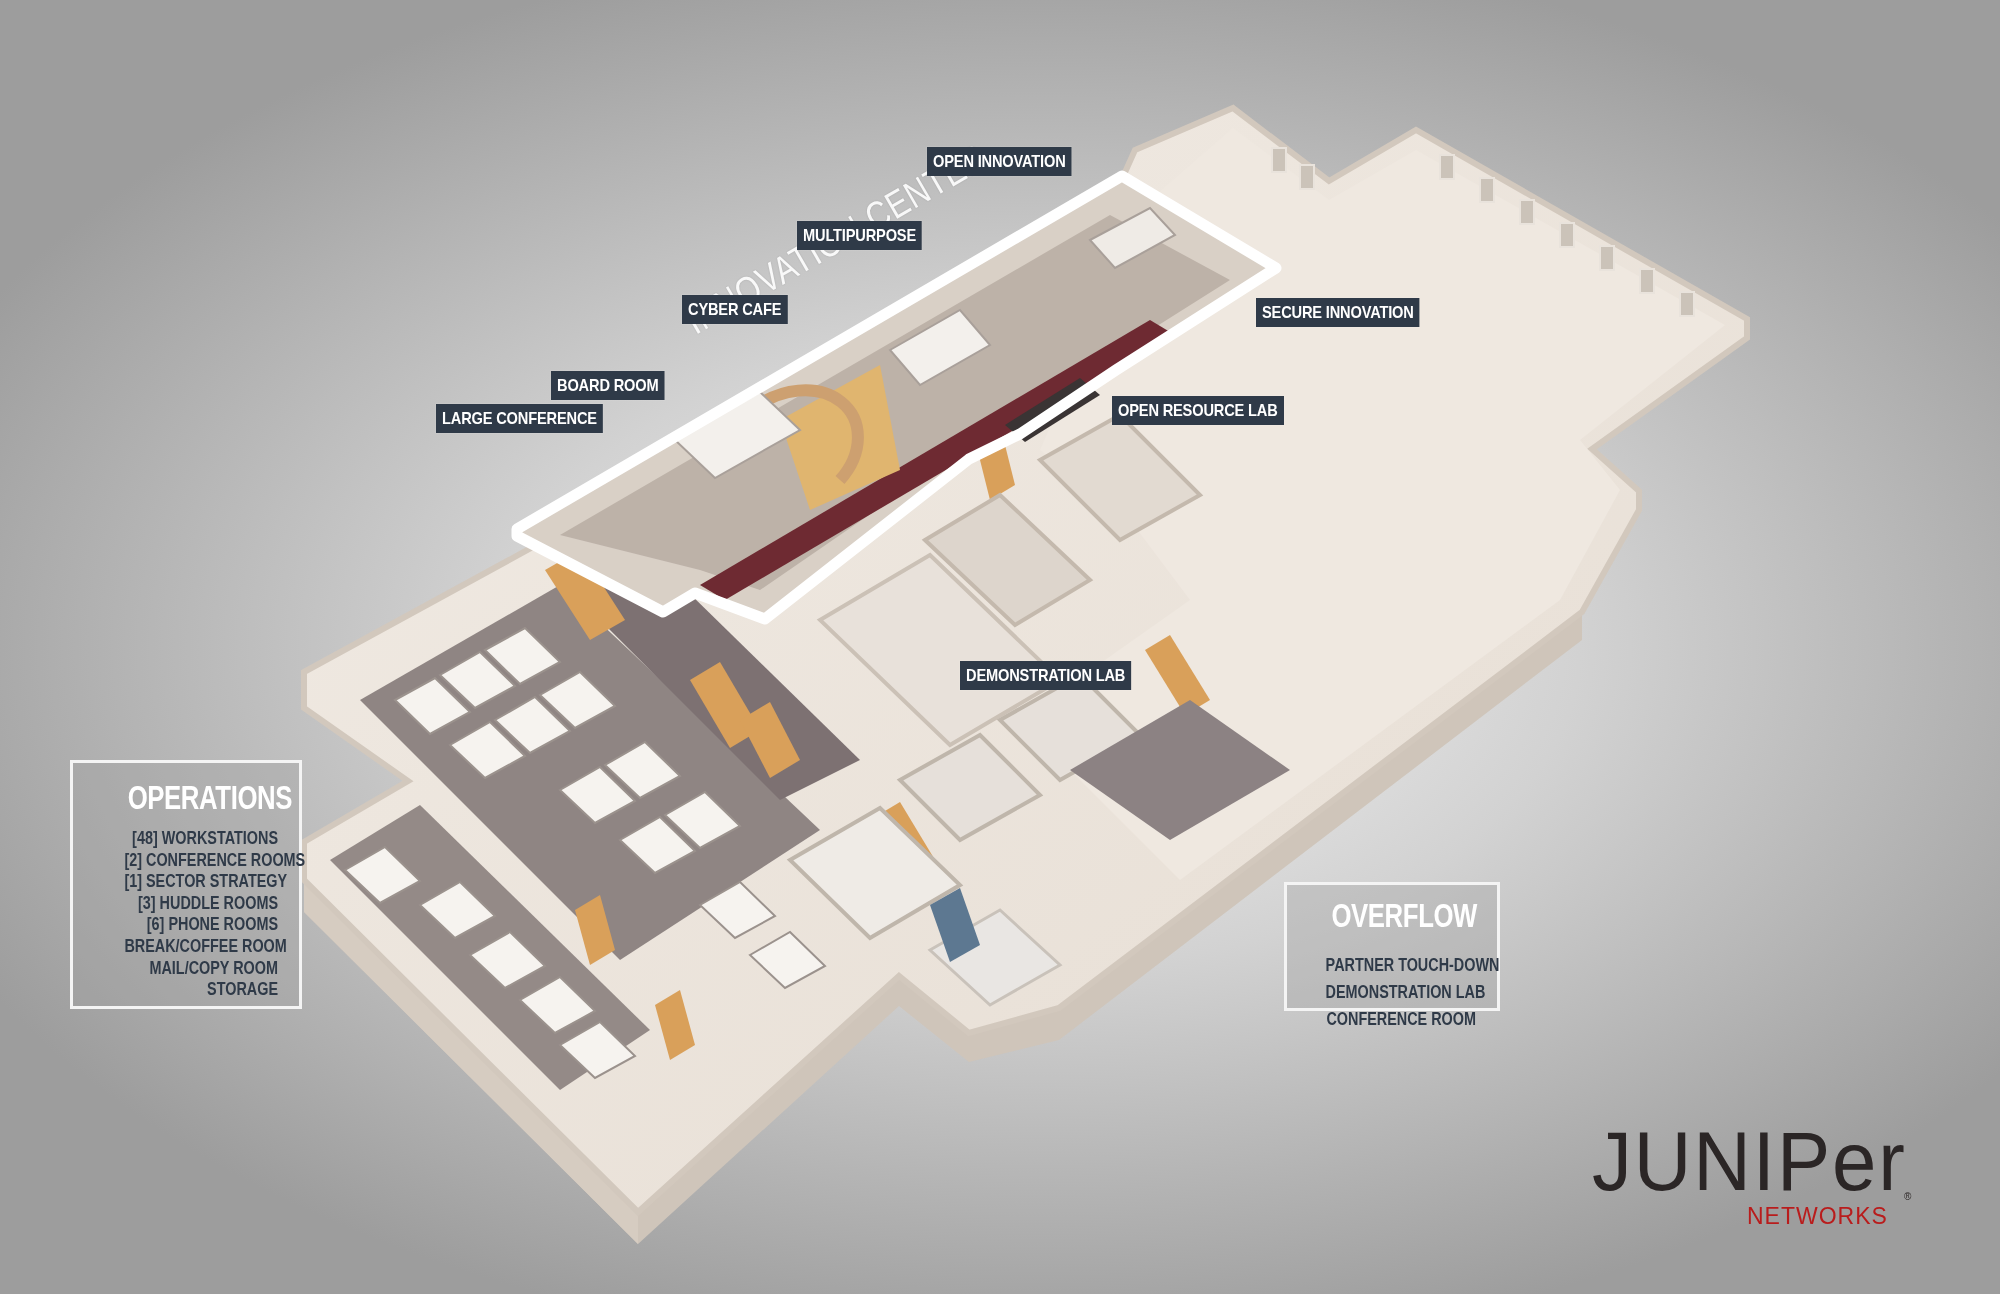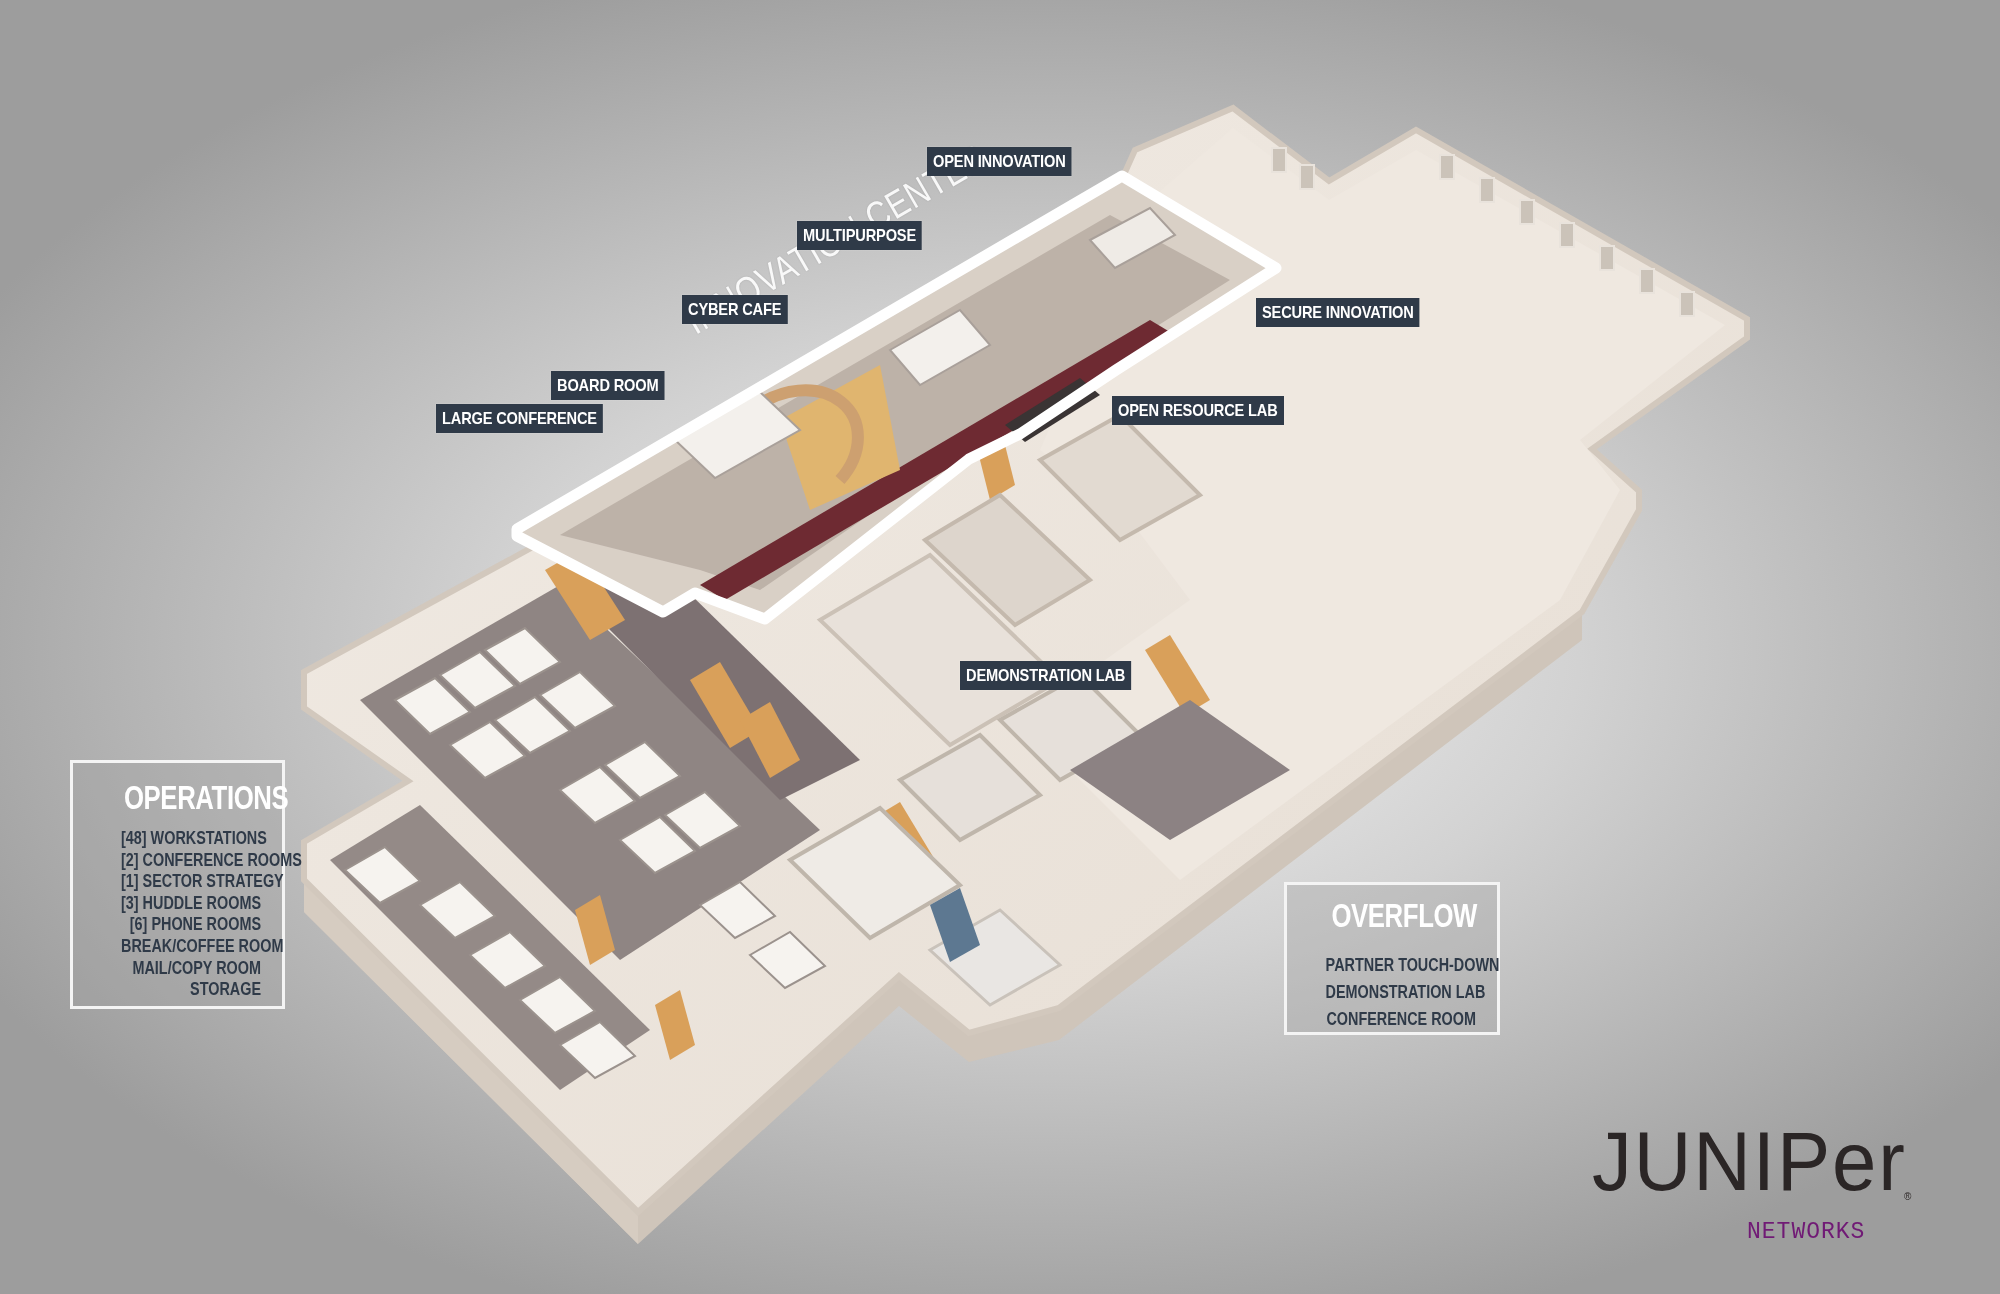--- a/index.html
+++ b/index.html
@@ -25,35 +25,35 @@
     color:#ffffff; font-weight:700; font-family:"Liberation Sans", sans-serif;
     font-size:33px; letter-spacing:-0.5px; line-height:1;
     transform:scaleX(0.78); transform-origin:right center;
   }
   .legend-list { list-style:none; margin:1px; padding:0; }
   .legend-item {
     color:#2f3a48; font-weight:700; font-family:"Liberation Sans", sans-serif;
     font-size:18px; line-height:22px; white-space:nowrap;
     transform:scaleX(0.80); transform-origin:right center;
   }
-  #ops { left:70px; top:760px; width:215px; height:249px; padding:18px 20px 0 12px; }
+  #ops { left:70px; top:760px; width:232px; height:249px; padding:18px 20px 0 12px; }
   #ops .legend-title { margin-bottom:14px; }
   #ops .legend-item { line-height:21.6px; }
-  #overflow { left:1284px; top:882px; width:216px; height:153px; padding:14px 20px 0 0; }
+  #overflow { left:1284px; top:882px; width:216px; height:129px; padding:14px 20px 0 0; }
   #overflow .legend-title { margin-bottom:20px; }
   #overflow .legend-item { line-height:27px; }
   .logo { position:absolute; left:1592px; top:1133px; width:330px; height:100px; }
   .logo-word {
     position:absolute; left:0; top:-14px; font-family:"Liberation Sans", sans-serif;
     font-size:84px; font-weight:400; color:#2b2626; letter-spacing:2px;
     line-height:1; transform:scaleX(0.95); transform-origin:left top;
   }
   .logo-sub {
-    position:absolute; left:155px; top:88px; font-family:Liberation Mono, monospace;
-    font-size:23px; color:#701a75; letter-spacing:1px; line-height:1;
+    position:absolute; left:155px; top:72px; font-family:Liberation Sans, sans-serif;
+    font-size:23px; color:#b91c1c; letter-spacing:1px; line-height:1;
   }
   .logo-reg { position:absolute; left:312px; top:58px; font-size:10px; color:#2b2626; }
   .innov-title {
     position:absolute; left:700px; top:300px; color:rgba(255,255,255,0.92);
     font-family:"Liberation Sans", sans-serif; font-weight:400; font-size:38px;
     letter-spacing:1px; transform:rotate(-30deg) scaleX(0.82); transform-origin:left bottom;
     white-space:nowrap; text-shadow:0 0 2px rgba(0,0,0,0.15);
   }
 </style>
 </head>

